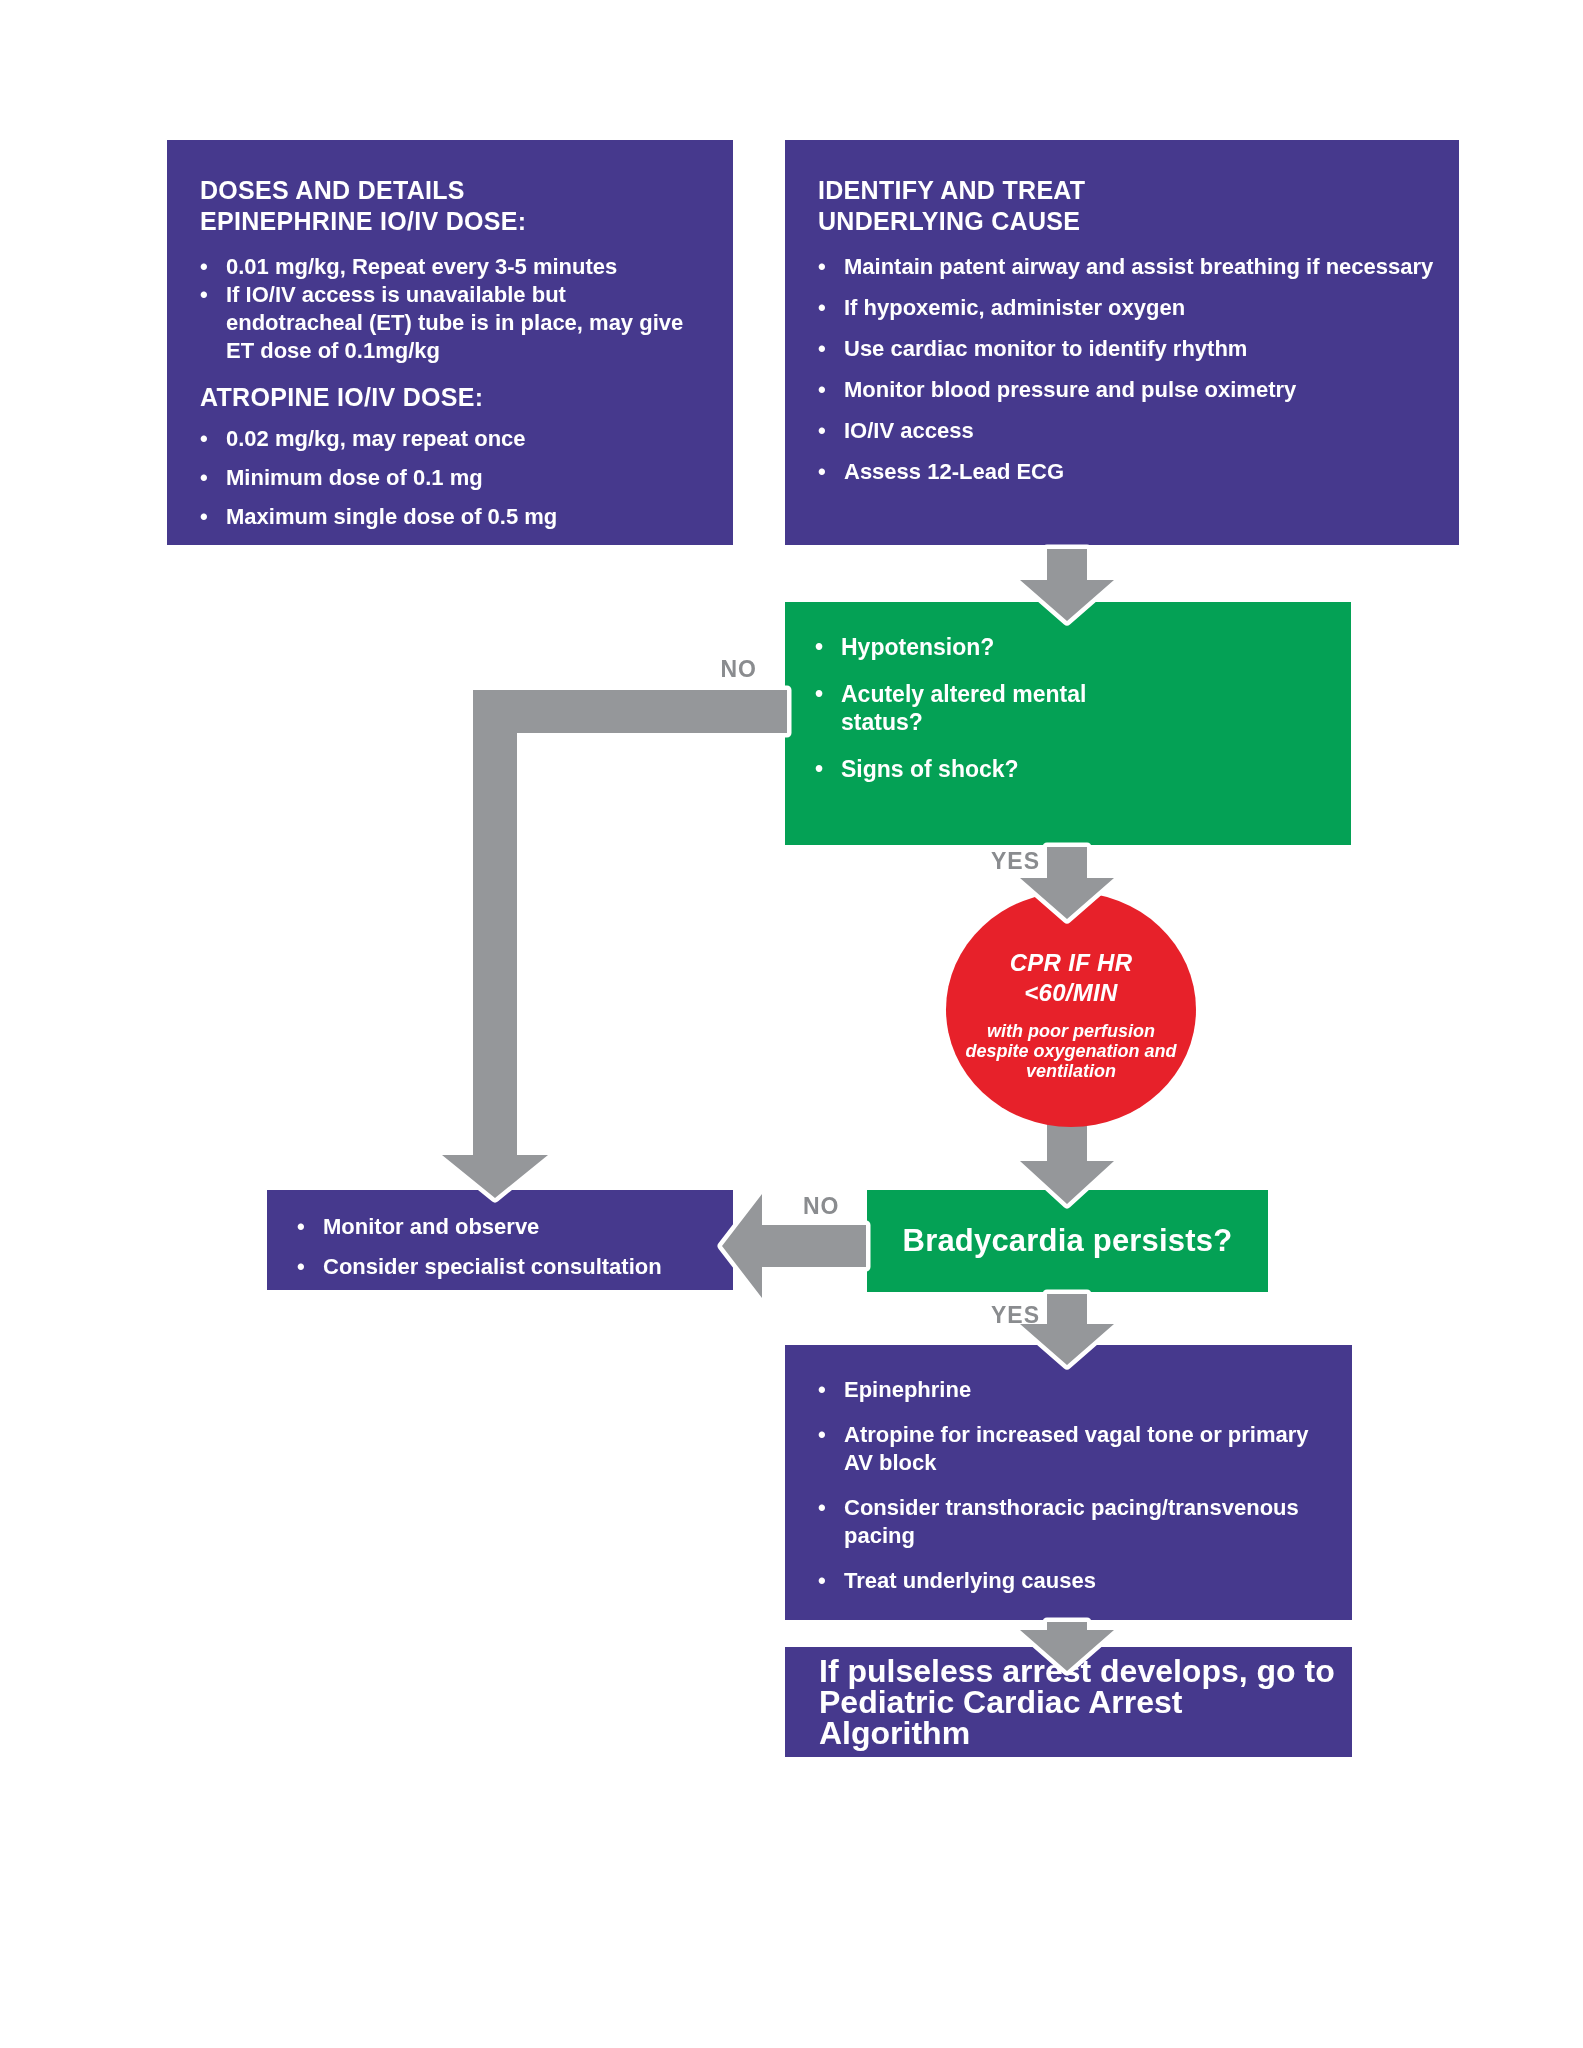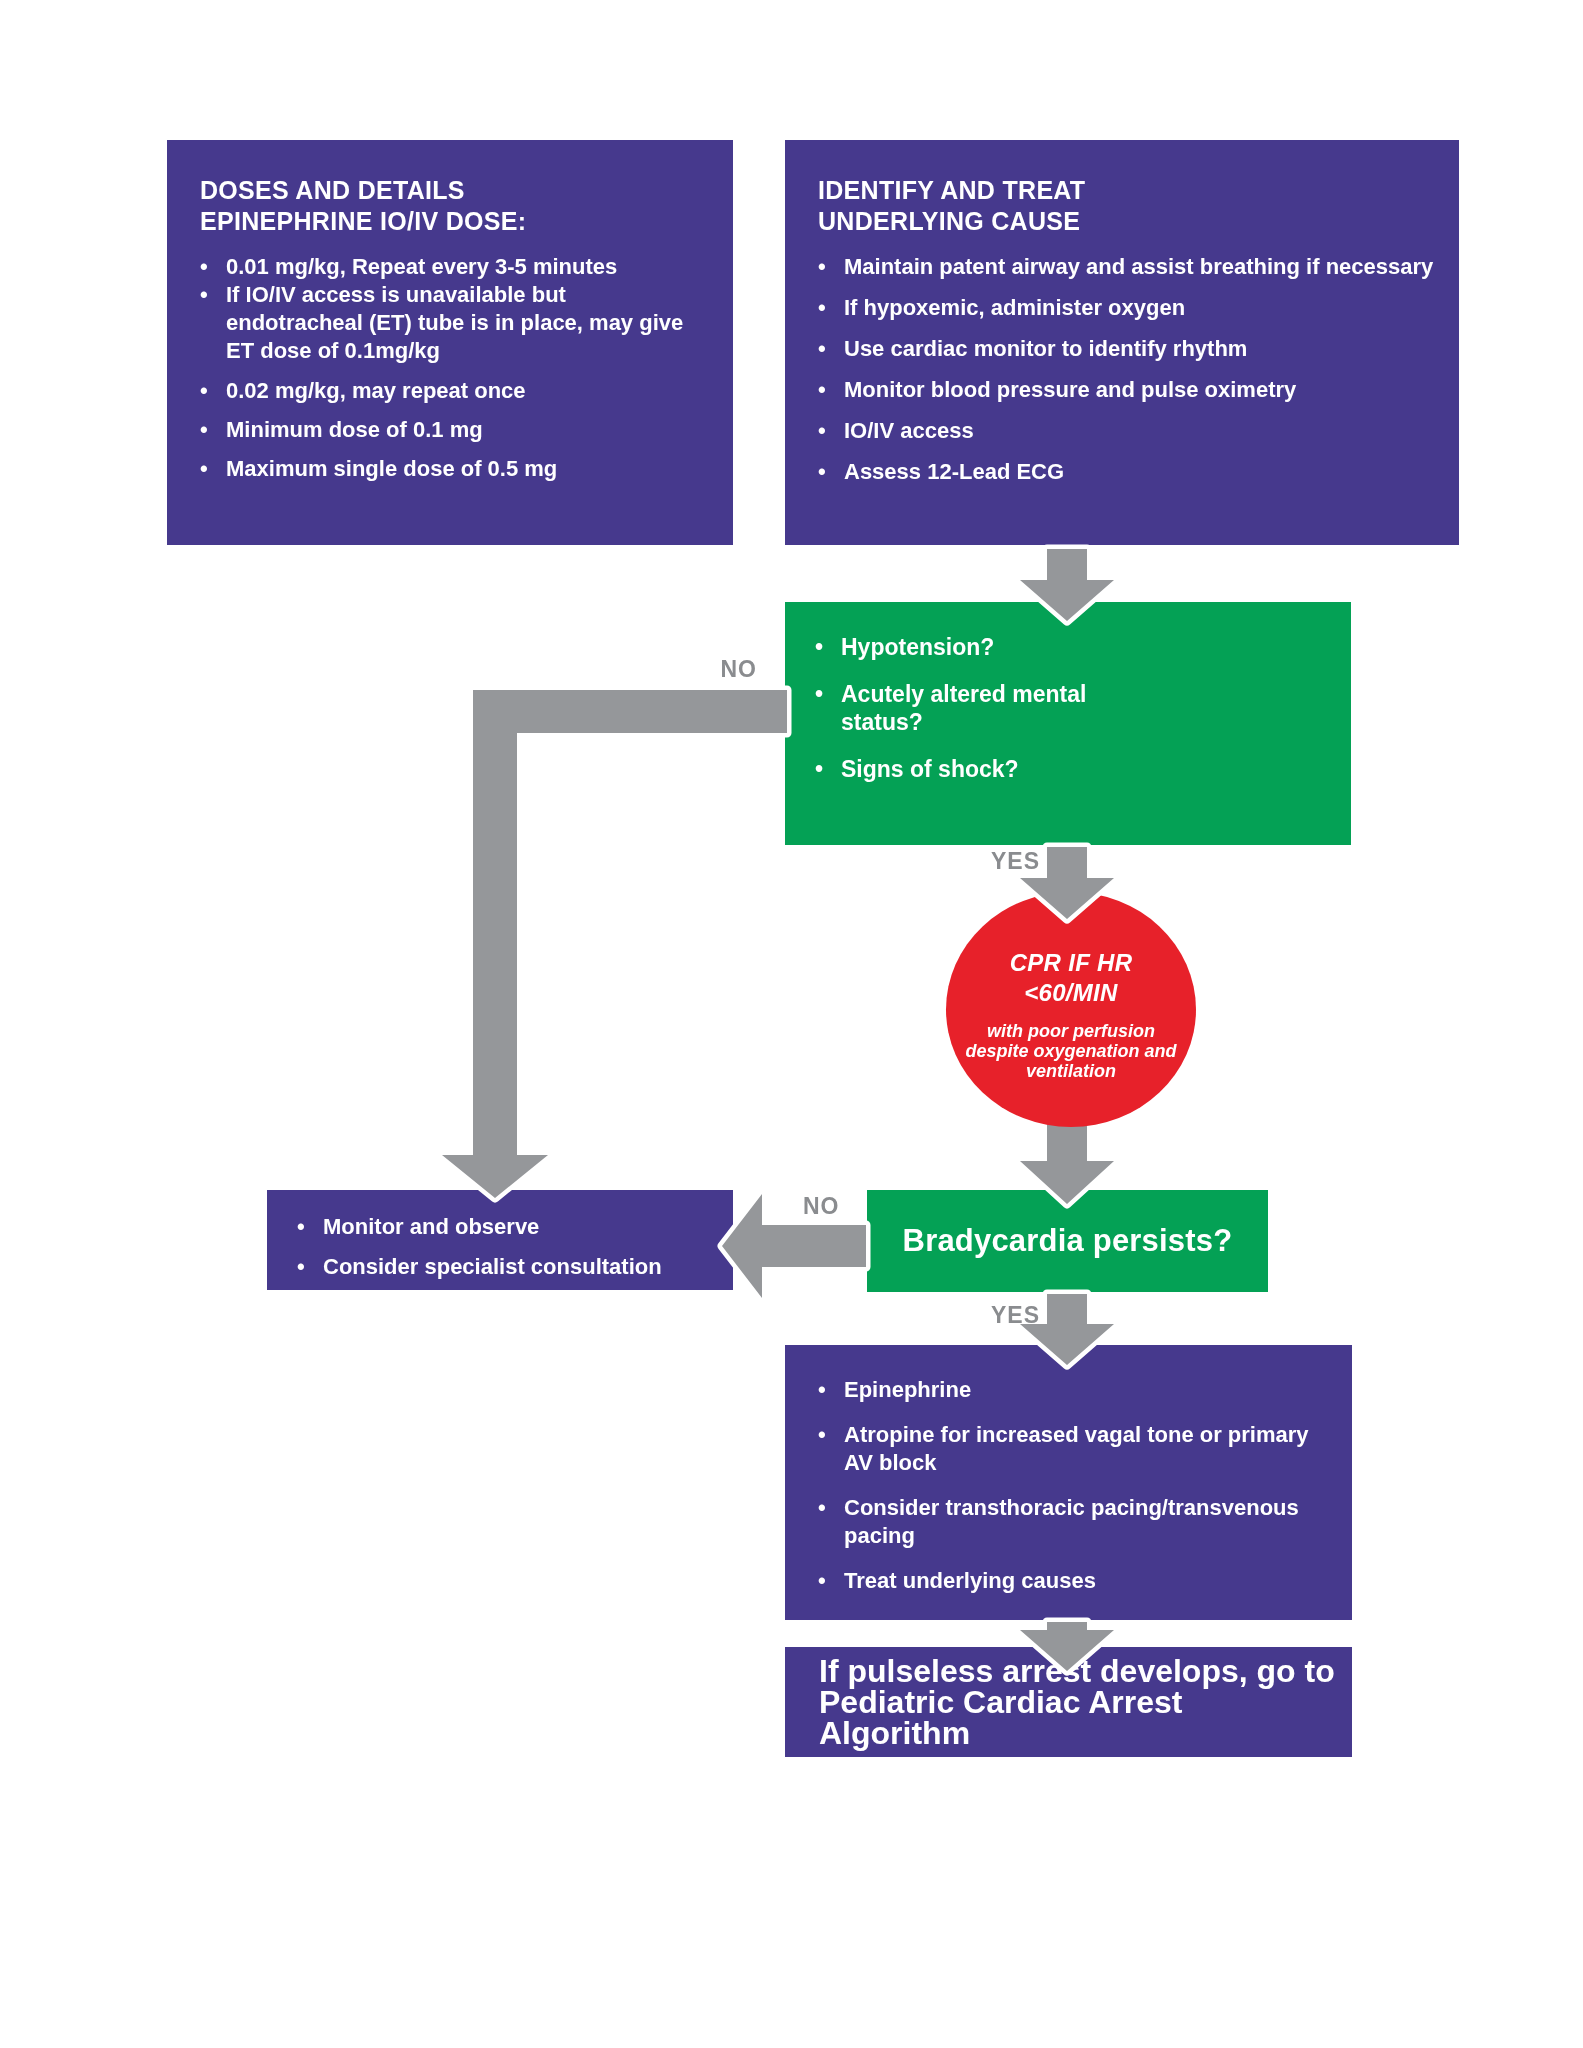--- a/index.html
+++ b/index.html
@@ -85,20 +85,21 @@
     <div class="items epi-items">
       <div class="item">
         <span class="dot">•</span>
         <div class="txt">0.01 mg/kg, Repeat every 3-5 minutes</div>
       </div>
       <div class="item">
         <span class="dot">•</span>
         <div class="txt">If IO/IV access is unavailable but endotracheal (ET) tube is in place, may give ET dose of 0.1mg/kg</div>
       </div>
     </div>
+    <div class="title atropine-heading">ATROPINE IO/IV DOSE:</div>
     <div class="items atr-items">
       <div class="item">
         <span class="dot">•</span>
         <div class="txt">0.02 mg/kg, may repeat once</div>
       </div>
       <div class="item">
         <span class="dot">•</span>
         <div class="txt">Minimum dose of 0.1 mg</div>
       </div>
       <div class="item">

